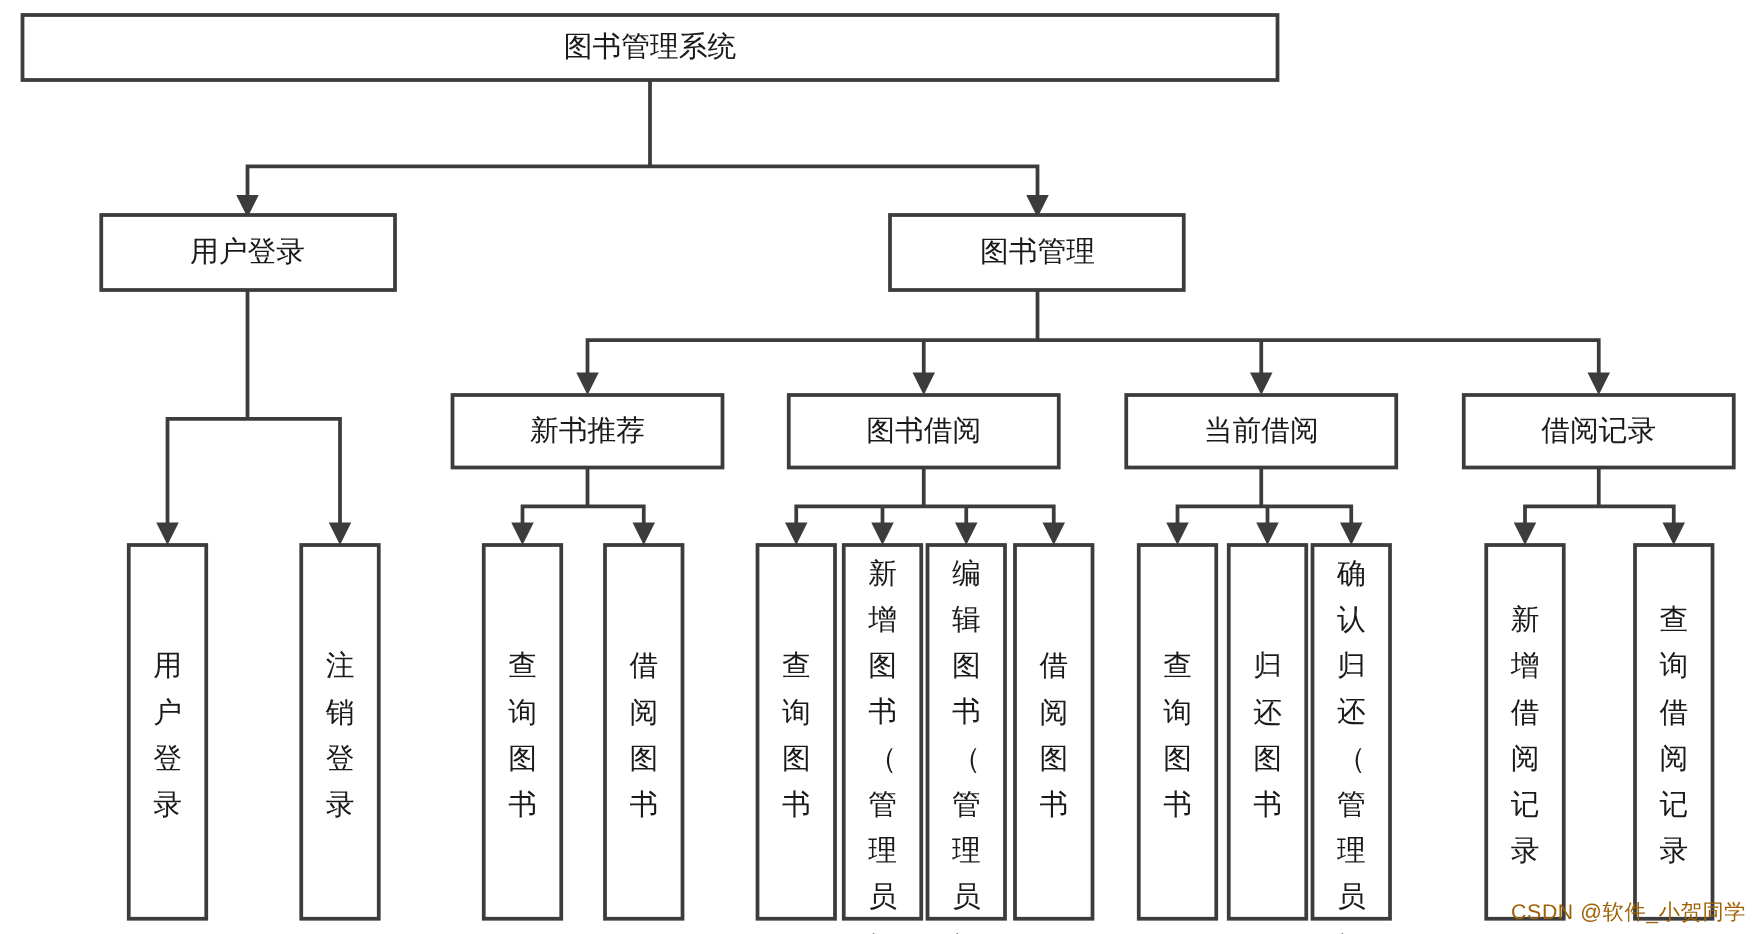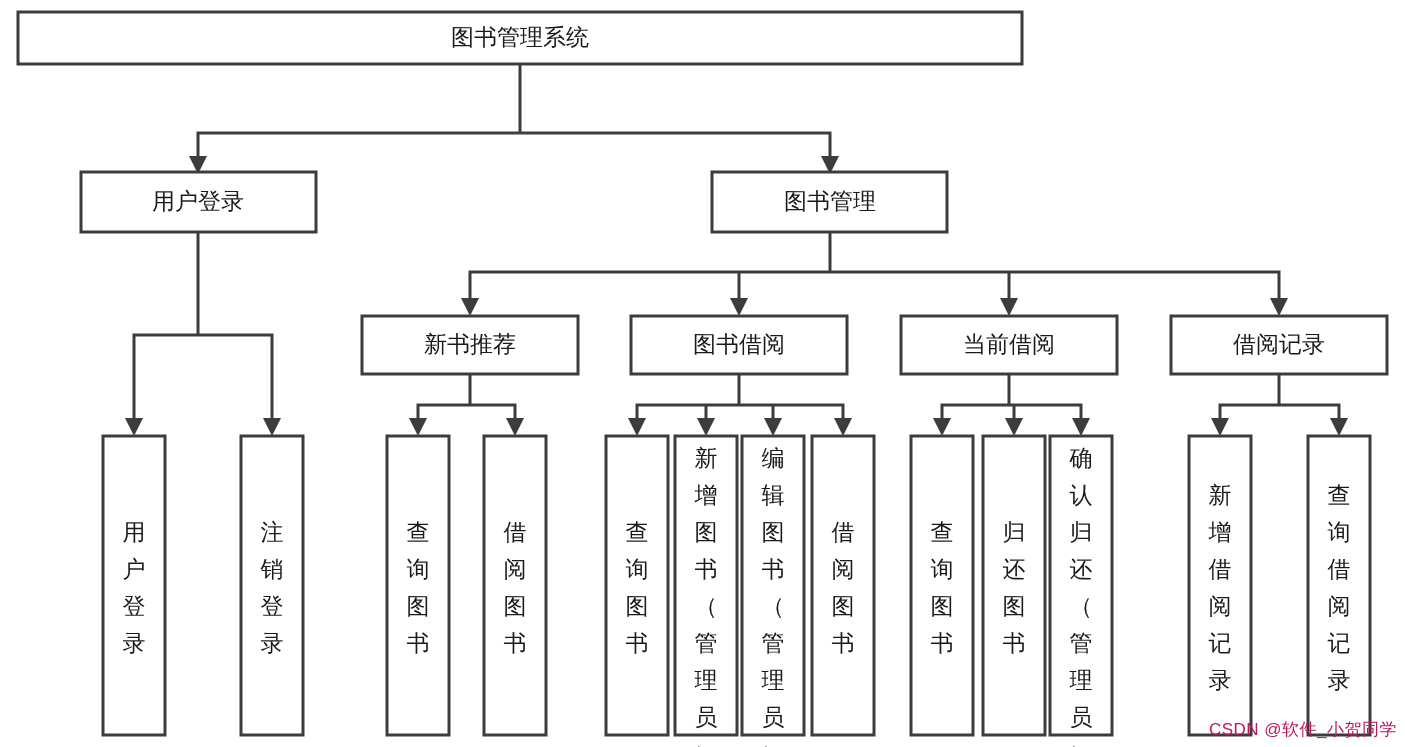--- a/index.html
+++ b/index.html
@@ -48,21 +48,21 @@
     font-size: 23px;
     fill: #1a1a1a;
     text-anchor: middle;
   }
   .watermark {
     position: absolute;
     right: 8px;
     bottom: 6px;
     font-family: "Liberation Sans", "DejaVu Sans", sans-serif;
     font-size: 17px;
-    color: #be185d;
+    color: #a16207;
     letter-spacing: 0.5px;
     white-space: nowrap;
     pointer-events: none;
   }
 </style>
 </head>
 <body>
 
 <svg id="chart-root" viewBox="0 0 1405 747" xmlns="http://www.w3.org/2000/svg">
 

